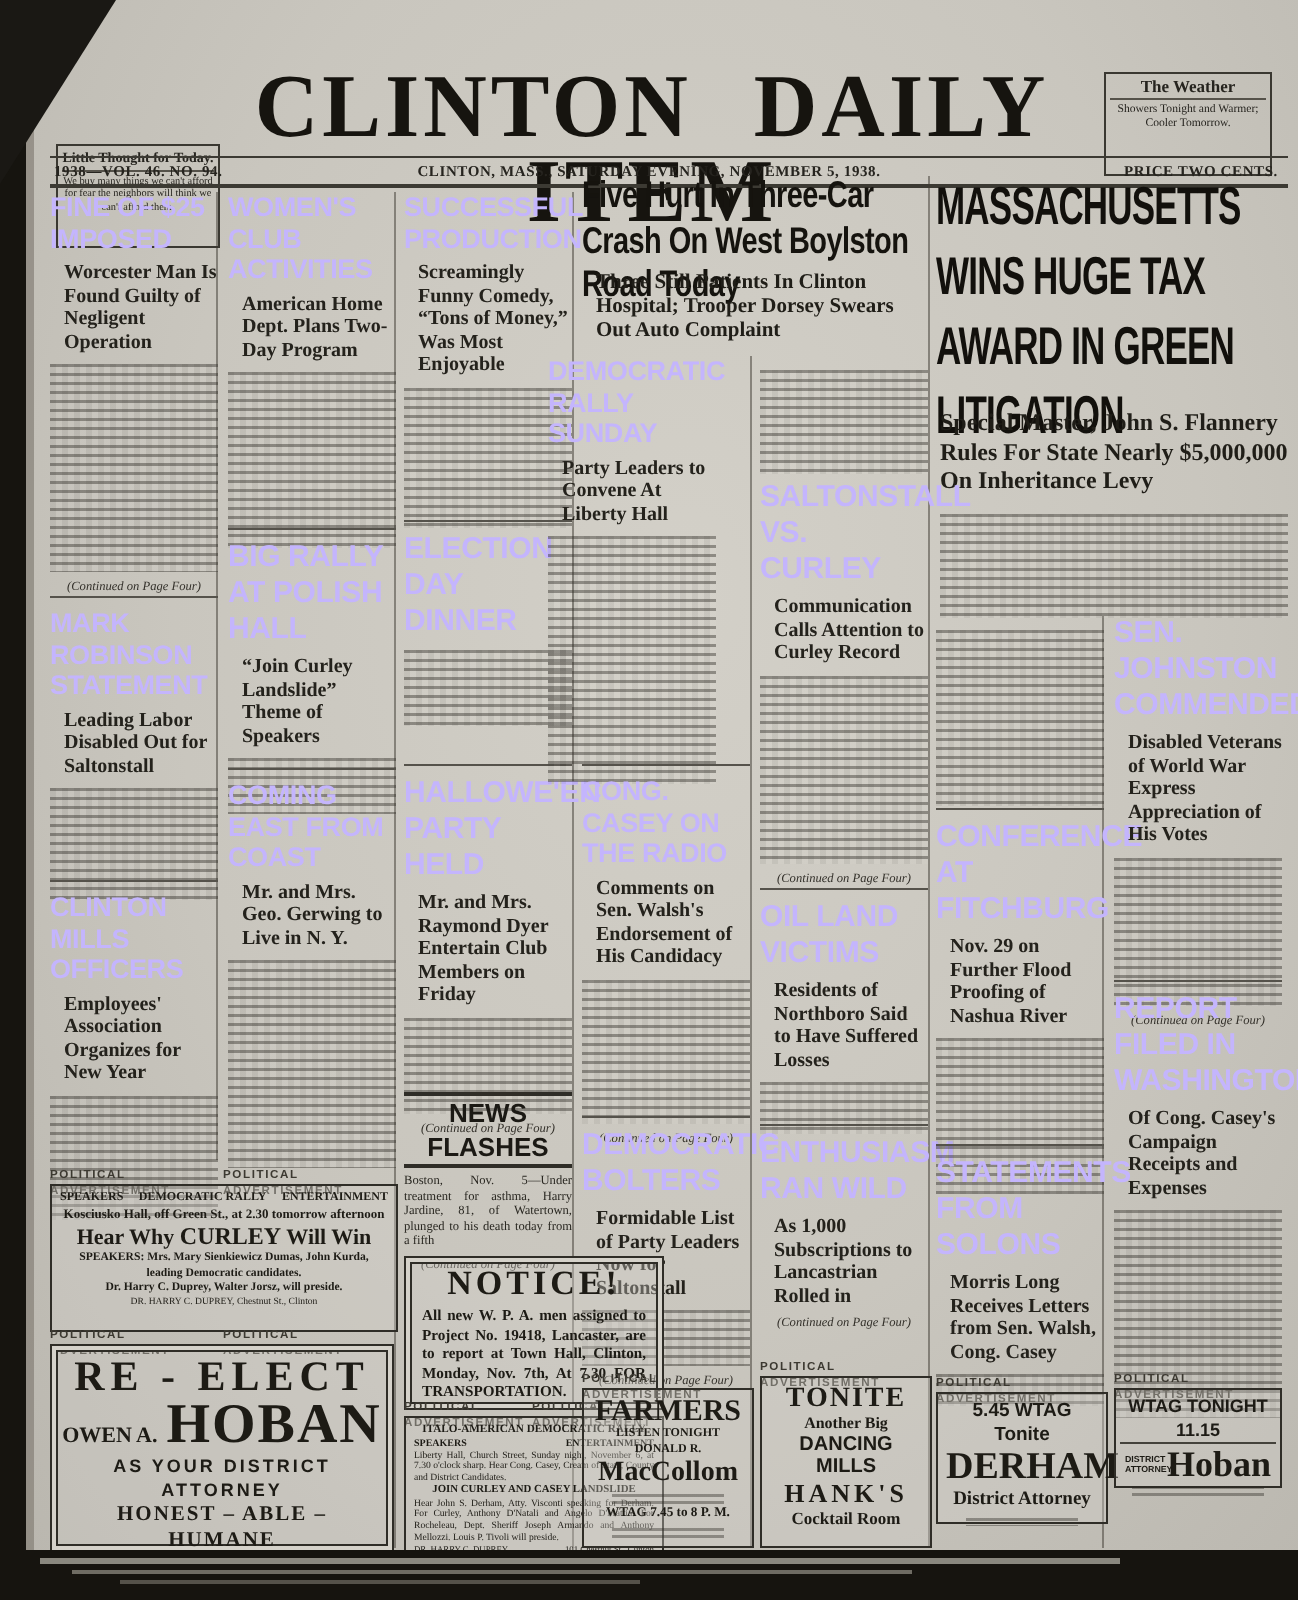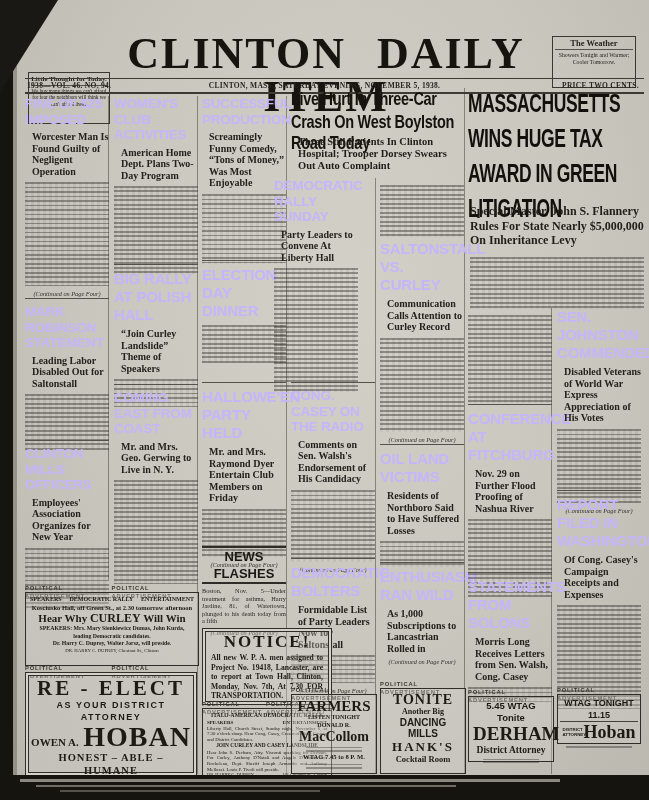--- a/index.html
+++ b/index.html
@@ -250,25 +250,25 @@
   <div class="tiny" style="font-size:5.8px;">SPEAKERS: Mrs. Mary Sienkiewicz Dumas, John Kurda, leading Democratic candidates.</div>
   <div class="tiny" style="font-size:5.8px;">Dr. Harry C. Duprey, Walter Jorsz, will preside.</div>
   <div style="font:4.8px/6px 'Liberation Serif',serif;">DR. HARRY C. DUPREY, Chestnut St., Clinton</div>
 </div>
 <div class="adlabel" style="left:25px;top:664px;width:173px;">
   <span>POLITICAL ADVERTISEMENT</span>
   <span>POLITICAL ADVERTISEMENT</span>
 </div>
 <div class="adbox box-double" style="left:25px;top:672px;width:162px;height:94px;padding-top:5px;">
   <div style="font:bold 21px/21px 'Liberation Serif',serif;letter-spacing:3px;">RE - ELECT</div>
-  <div style="font:bold 9px/12px 'Liberation Sans',sans-serif;letter-spacing:1.5px;">AS YOUR DISTRICT ATTORNEY</div>
   <div>
     <span style="font:bold 11px 'Liberation Serif',serif;">OWEN A.</span>
     <span style="font:bold 28px/28px 'Liberation Serif',serif;letter-spacing:1px;">HOBAN</span>
   </div>
+  <div style="font:bold 9px/12px 'Liberation Sans',sans-serif;letter-spacing:1.5px;">AS YOUR DISTRICT ATTORNEY</div>
   <div style="font:bold 10.5px/13px 'Liberation Serif',serif;letter-spacing:1px;">HONEST – ABLE – HUMANE</div>
   <div style="font:5.8px/7px 'Liberation Serif',serif;text-align:justify;padding:1px 8px 0 8px;">A distinguished, brilliant and high minded public servant. By every standard of decency and fairness he is entitled to your support.</div>
   <div style="font:4.8px/7px 'Liberation Serif',serif;text-align:right;padding-right:8px;">MARTIN A. SALMON, 71 Maple St., Clinton</div>
 </div>
 
 <div class="adbox box-double" style="left:202px;top:628px;width:120px;height:68px;padding-top:4px;">
   <div style="font:bold 17px/18px 'Liberation Serif',serif;letter-spacing:2px;">NOTICE!</div>
   <div style="font:bold 7.6px/9.6px 'Liberation Serif',serif;text-align:justify;padding:2px 4px 0 4px;">All new W. P. A. men assigned to Project No. 19418, Lancaster, are to report at Town Hall, Clinton, Monday, Nov. 7th, At 7.30 FOR TRANSPORTATION.</div>
 </div>
 <div class="adlabel" style="left:202px;top:700px;width:128px;">

